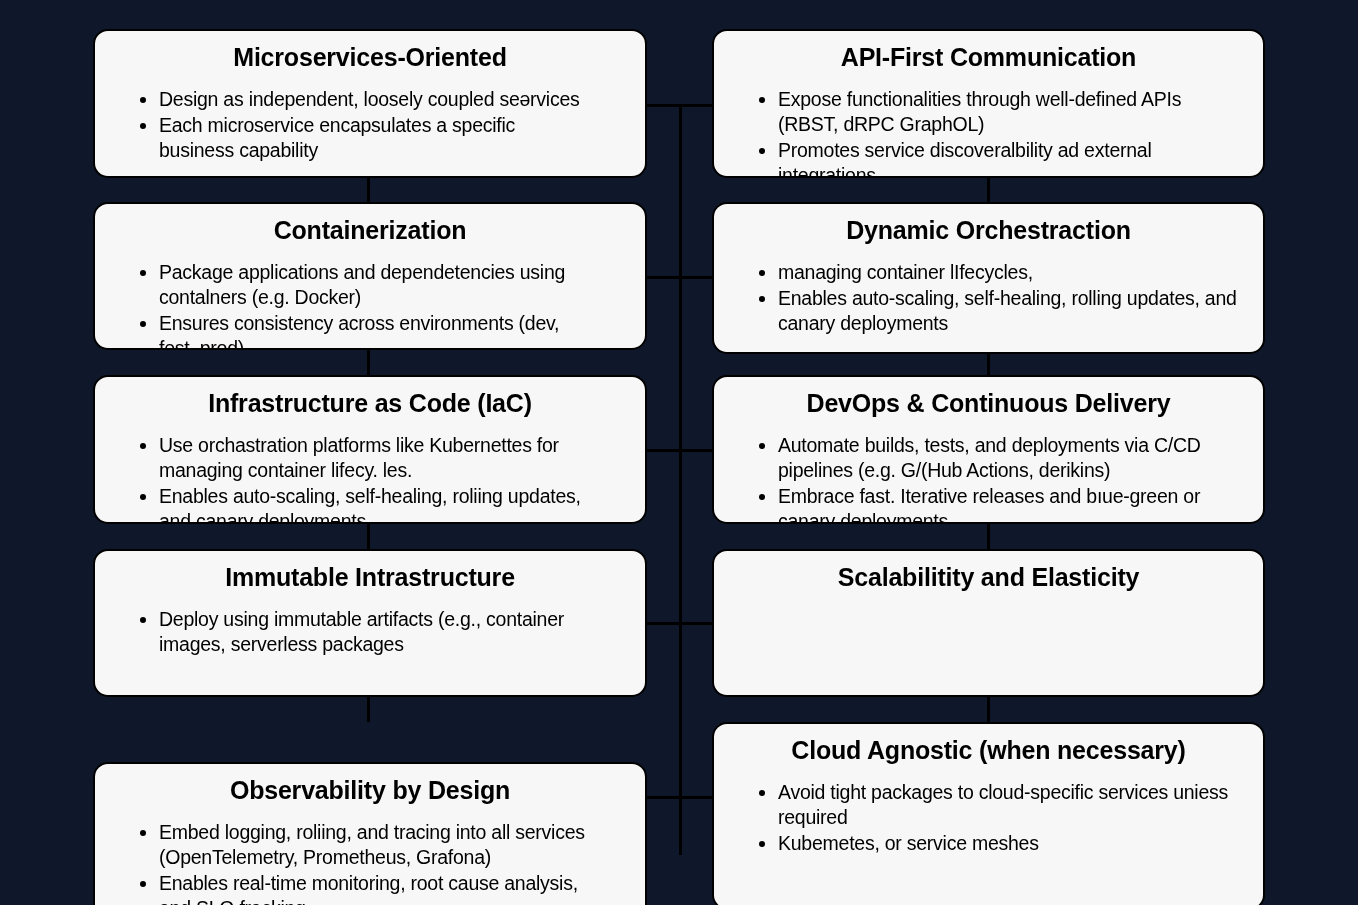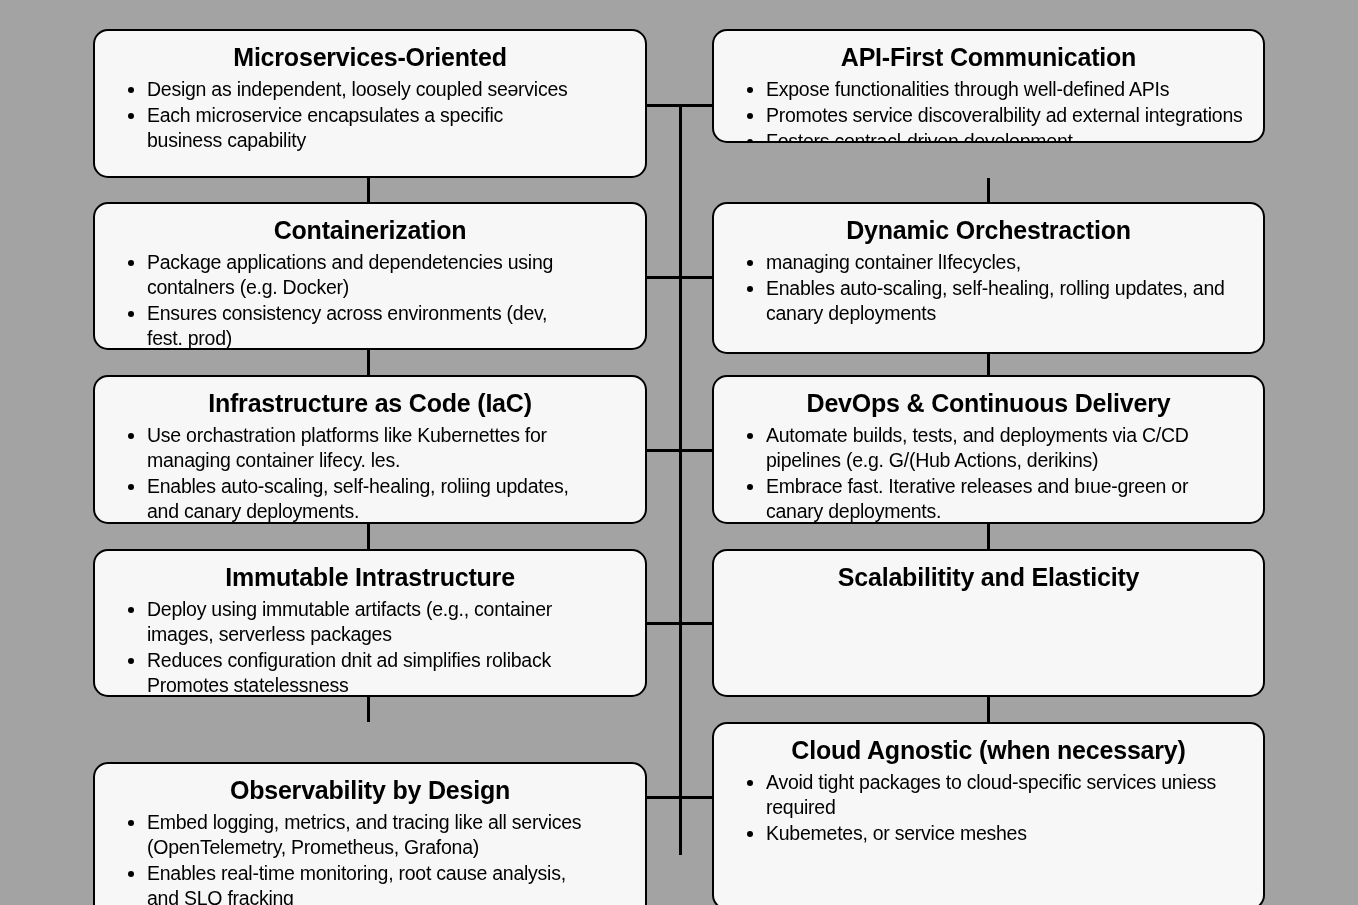--- a/index.html
+++ b/index.html
@@ -11,21 +11,21 @@
     width: 1358px;
     height: 905px;
     font-family: "Liberation Sans", sans-serif;
     overflow: hidden;
   }
 
   #canvas {
     position: relative;
     width: 1358px;
     height: 905px;
-    background: #a3a3a3;
+    background: #0f172a;
   }
 
   
   #connectors {
     position: absolute;
     left: 0;
     top: 0;
     width: 1358px;
     height: 905px;
     z-index: 1;
@@ -50,21 +50,21 @@
     font-weight: bold;
     color: #000000;
     letter-spacing: -0.2px;
     margin: 12px 10px 6px 10px;
     line-height: 1.12;
     white-space: nowrap;
   }
 
   .bullets {
     list-style: none;
-    margin: 4px;
+    margin: 16px;
     padding: 0 0 0 22px;
   }
   .bullets li {
     position: relative;
     font-size: 19.5px;
     line-height: 1.28;
     color: #000000;
     padding-left: 26px;
     margin-bottom: 1px;
     letter-spacing: -0.25px;
@@ -133,36 +133,35 @@
     <ul class="bullets">
       <li><span>Use orchastration platforms like Kubernettes for</span><span class="cont">managing container lifecy. les.</span></li>
       <li><span>Enables auto-scaling, self-healing, roliing updates,</span><span class="cont">and canary deployments.</span></li>
     </ul>
   </div>
 
   <div class="node col-left" style="top:549px; height:148px;">
     <div class="node-title">Immutable Intrastructure</div>
     <ul class="bullets">
       <li><span>Deploy using immutable artifacts (e.g., container</span><span class="cont">images, serverless packages</span></li>
-      <li><span>Reduces configuration dnit ad simplifies roliback</span><span class="cont">Promotes statelessness</span></li>
     </ul>
   </div>
 
   <div class="node col-left" style="top:762px; height:172px;">
     <div class="node-title">Observability by Design</div>
     <ul class="bullets">
-      <li><span>Embed logging, metrics, and tracing like all services</span><span class="cont">(OpenTelemetry, Prometheus, Grafona)</span></li>
+      <li><span>Embed logging, roliing, and tracing into all services</span><span class="cont">(OpenTelemetry, Prometheus, Grafona)</span></li>
       <li><span>Enables real-time monitoring, root cause analysis,</span><span class="cont">and SLO fracking</span></li>
     </ul>
   </div>
 
-  <div class="node col-right" style="top:29px;  height:114px;">
+  <div class="node col-right" style="top:29px;  height:149px;">
     <div class="node-title">API-First Communication</div>
     <ul class="bullets">
-      <li><span>Expose functionalities through well-defined APIs</span></li>
+      <li><span>Expose functionalities through well-defined APIs</span><span class="cont">(RBST, dRPC GraphOL)</span></li>
       <li><span>Promotes service discoveralbility ad external integrations</span></li>
       <li><span>Fosters contracl-driven development</span></li>
     </ul>
   </div>
 
   <div class="node col-right" style="top:202px; height:152px;">
     <div class="node-title">Dynamic Orchestraction</div>
     <ul class="bullets">
       <li><span class="cont">managing container lIfecycles,</span></li>
       <li><span>Enables auto-scaling, self-healing, rolling updates, and</span><span class="cont">canary deployments</span></li>

